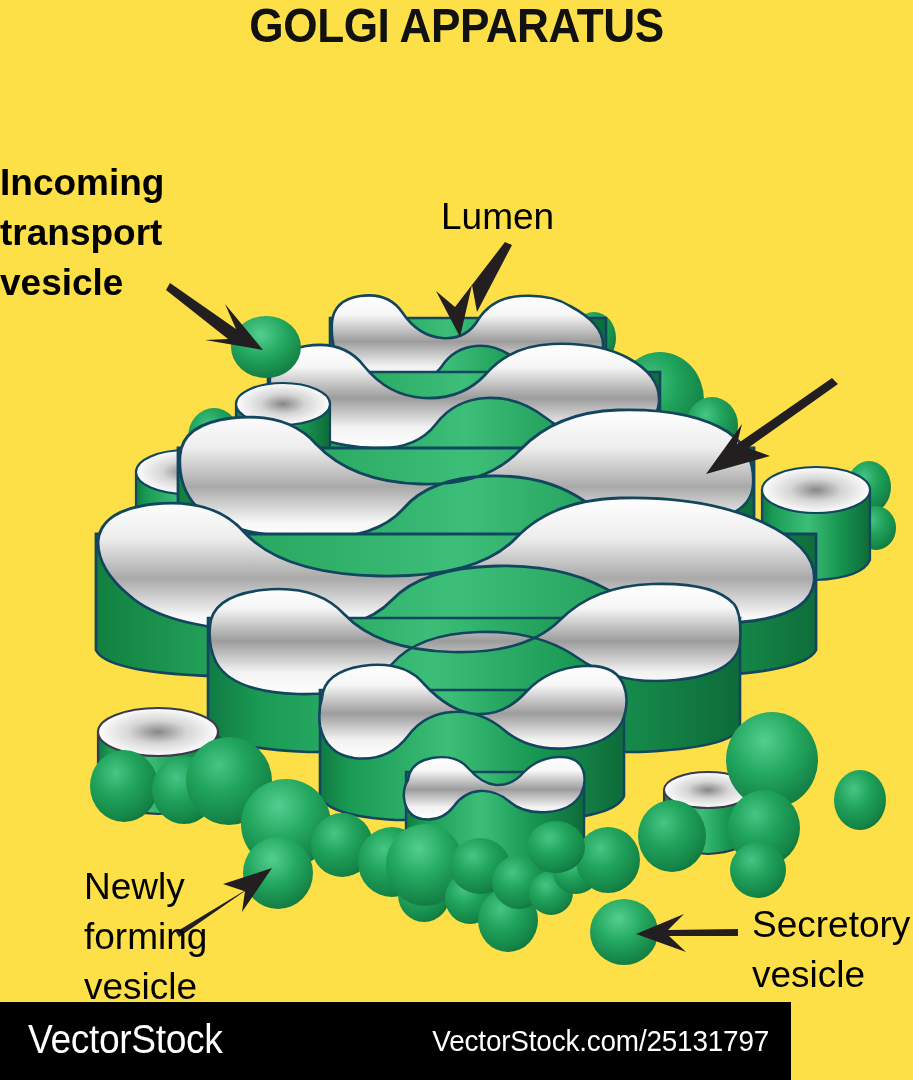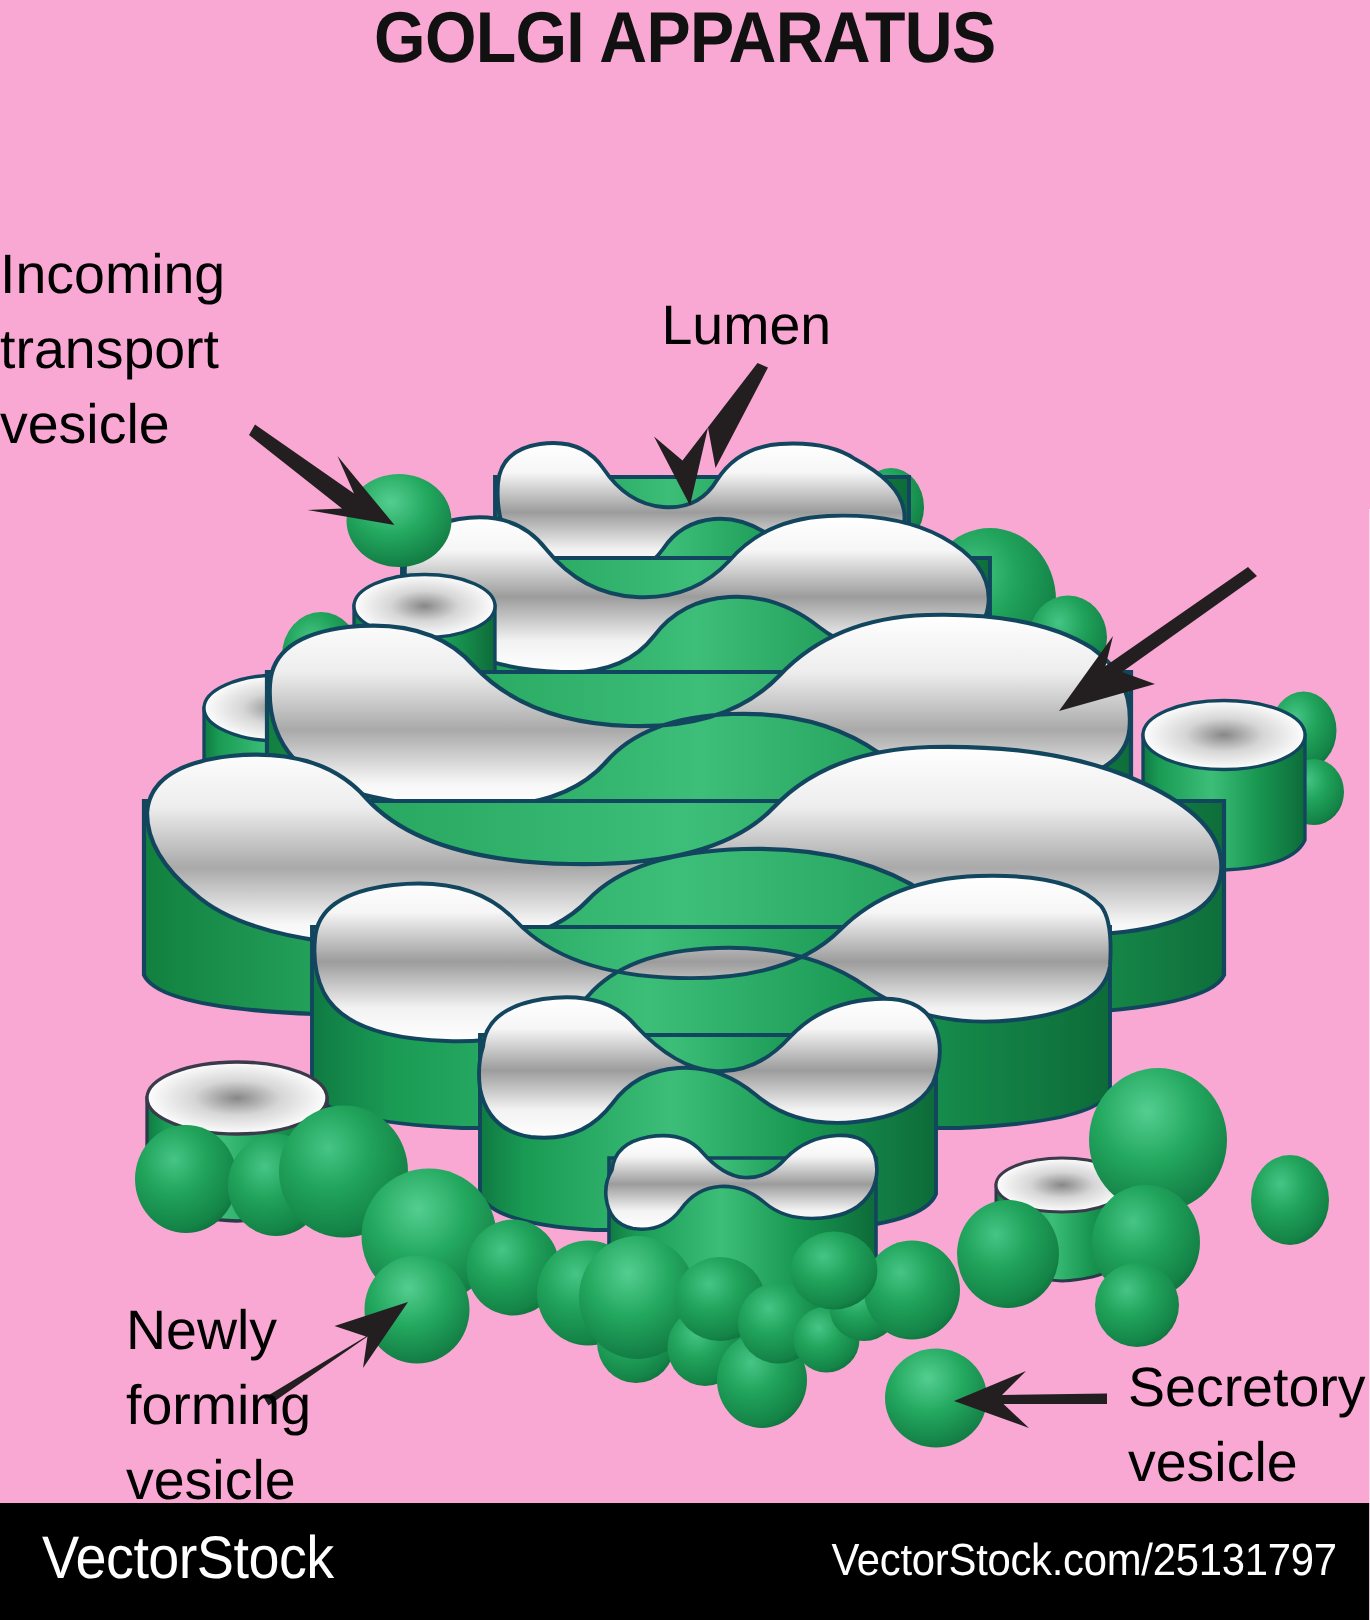--- a/index.html
+++ b/index.html
@@ -12,21 +12,21 @@
     width: 913px;
     height: 1080px;
     position: relative;
     overflow: hidden;
     font-family: "Liberation Sans", sans-serif;
   }
   #stage {
     position: relative;
     width: 913px;
     height: 1080px;
-    background: #f9a8d4;
+    background: #fde047;
     overflow: hidden;
   }
 
   
   .title {
     position: absolute;
     left: 0;
     top: 0;
     width: 913px;
     text-align: center;
@@ -44,41 +44,41 @@
   
   .label {
     position: absolute;
     font-family: "Liberation Sans", sans-serif;
     font-weight: normal;
     font-size: 37px;
     line-height: 50px;
     color: #000000;
     white-space: pre-line;
   }
-  #label-incoming  { left: 0px;   top: 158px; }
+  #label-incoming  { left: 0px;   top: 158px; font-weight: bold; }
   #label-lumen     { left: 441px; top: 192px; }
   #label-cisternae { left: 752px; top: 338px; }
   #label-newly     { left: 46px;  top: 862px; margin-left: 38px; }
   #label-secretory { left: 752px; top: 900px; }
 
   
   #art {
     position: absolute;
     left: 0;
     top: 0;
     width: 913px;
     height: 1080px;
   }
 
   
   .footer {
     position: absolute;
     left: 0;
     bottom: 0;
-    width: 913px;
+    width: 791px;
     height: 78px;
     background: #000000;
   }
   .footer-brand {
     position: absolute;
     left: 28px;
     top: 15px;
     color: #ffffff;
     font-family: "Liberation Sans Narrow", "Liberation Sans", sans-serif;
     font-size: 40px;

